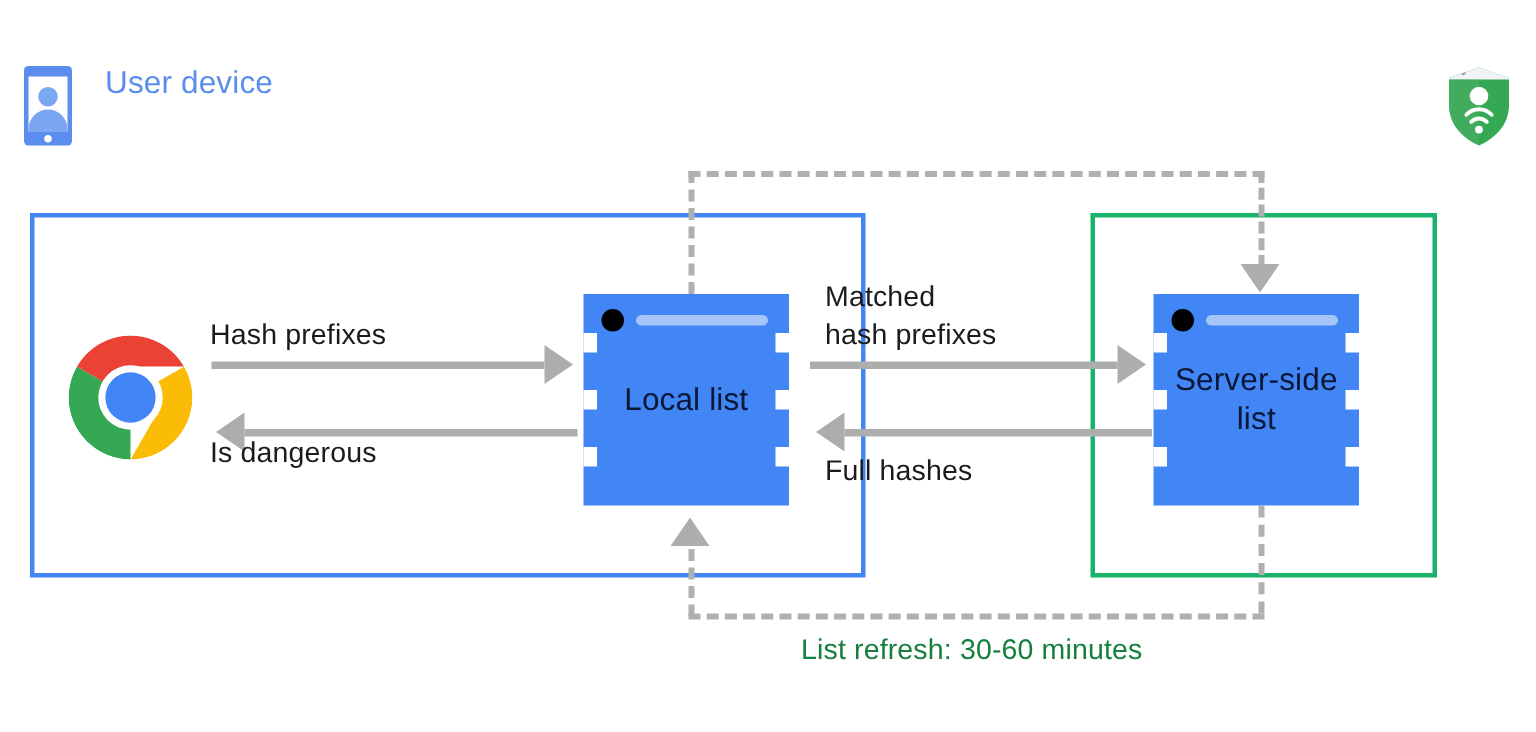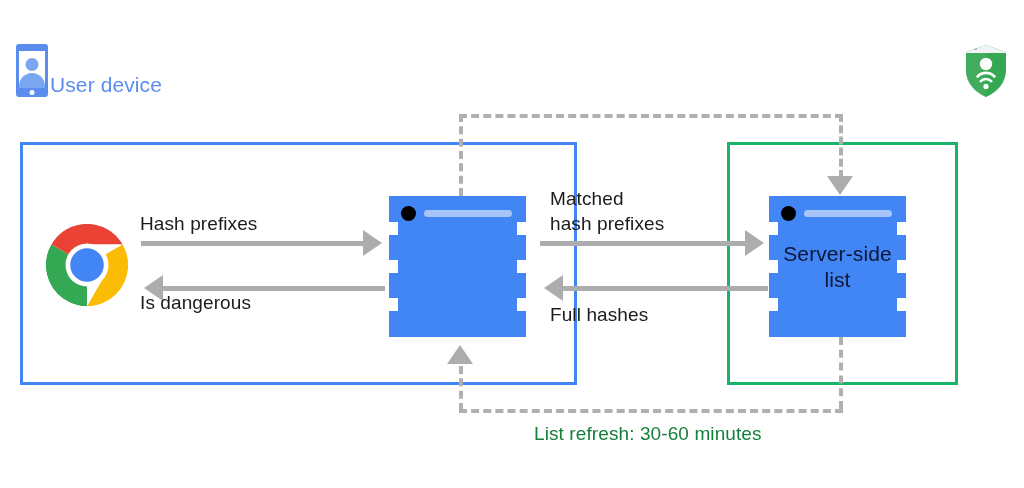--- a/index.html
+++ b/index.html
@@ -17,22 +17,22 @@
     position: relative;
     width: 1024px;
     height: 488px;
     background: #ffffff;
   }
 
   
   .legend {
     position: absolute;
     display: flex;
-    align-items: flex-end;
-    gap: 2px;
+    align-items: flex-start;
+    gap: 22px;
   }
   #legend-user   { left: 16px;  top: 44px; }
   #legend-server { right: 16px; top: 44px; flex-direction: row; }
 
   .legend-label {
     font-size: 21px;
     letter-spacing: 0.1px;
     white-space: nowrap;
   }
   #legend-user .legend-label   { color: #5b8def; }
@@ -257,20 +257,21 @@
 
   <div class="chip" id="chip-local">
     <div class="chip-dot"></div>
     <div class="chip-bar"></div>
     <div class="notch left n1"></div>
     <div class="notch left n2"></div>
     <div class="notch left n3"></div>
     <div class="notch right n1"></div>
     <div class="notch right n2"></div>
     <div class="notch right n3"></div>
+    <div class="chip-label">Local list</div>
   </div>
 
   <div class="chip" id="chip-server">
     <div class="chip-dot"></div>
     <div class="chip-bar"></div>
     <div class="notch left n1"></div>
     <div class="notch left n2"></div>
     <div class="notch left n3"></div>
     <div class="notch right n1"></div>
     <div class="notch right n2"></div>

